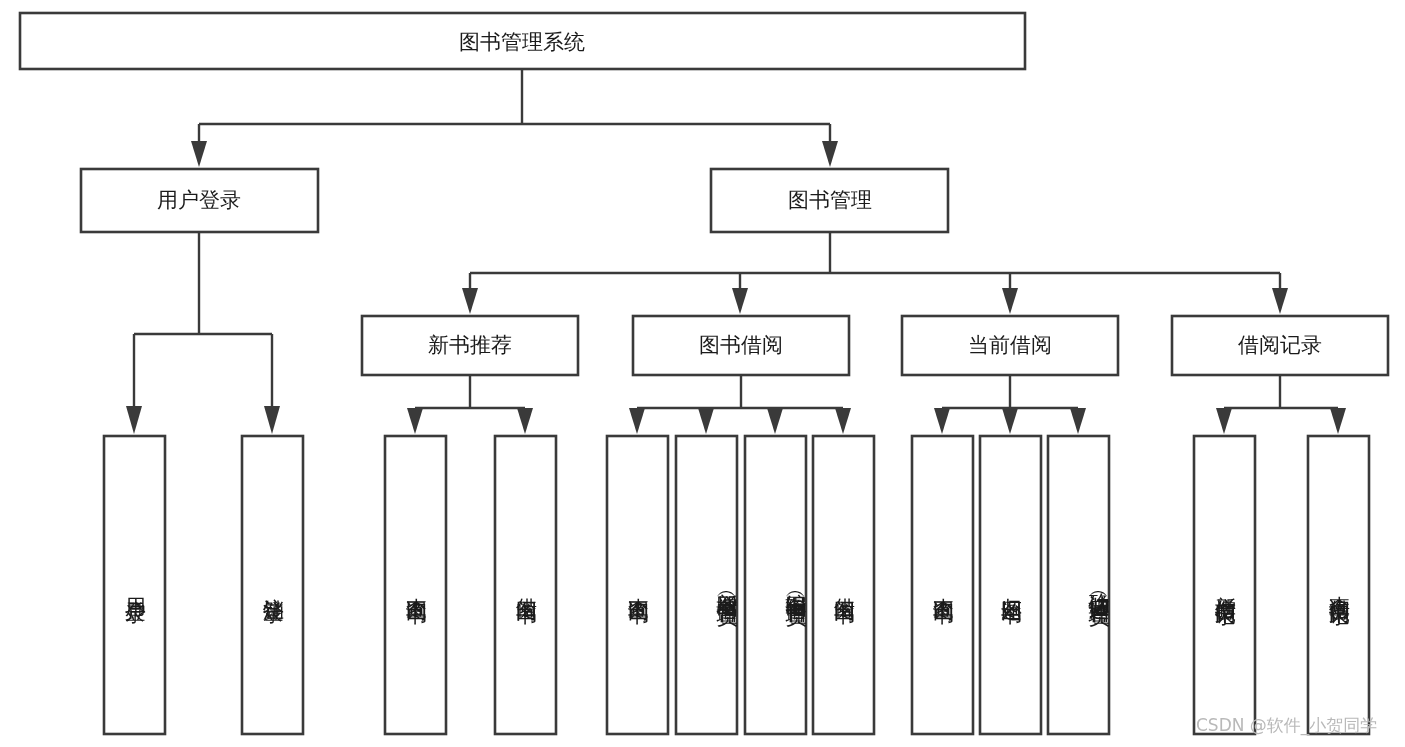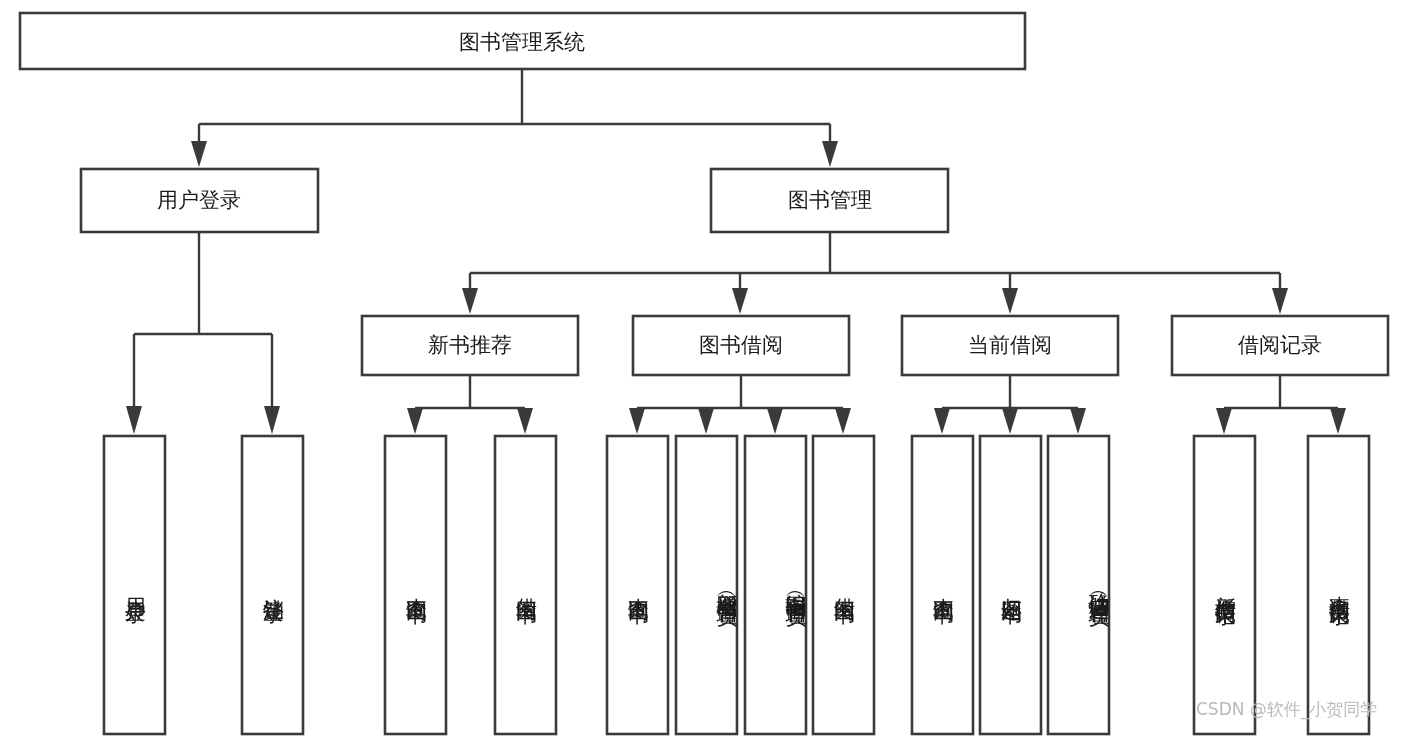--- a/index.html
+++ b/index.html
@@ -201,15 +201,15 @@
   <div class="leaf-label" style="left:745px; top:440px; width:61px; height:290px; display:flex; align-items:flex-start; justify-content:center;">编辑图书（管理员）</div>
   <div class="leaf-label" style="left:813px; top:436px; width:61px; height:298px; display:flex; align-items:center; justify-content:center;">借阅图书</div>
 
   <div class="leaf-label" style="left:912px; top:436px; width:61px; height:298px; display:flex; align-items:center; justify-content:center;">查询图书</div>
   <div class="leaf-label" style="left:980px; top:436px; width:61px; height:298px; display:flex; align-items:center; justify-content:center;">归还图书</div>
   <div class="leaf-label" style="left:1048px; top:440px; width:61px; height:290px; display:flex; align-items:flex-start; justify-content:center;">确认归还（管理员）</div>
 
   <div class="leaf-label" style="left:1194px; top:436px; width:61px; height:298px; display:flex; align-items:center; justify-content:center;">新增借阅记录</div>
   <div class="leaf-label" style="left:1308px; top:436px; width:61px; height:298px; display:flex; align-items:center; justify-content:center;">查询借阅记录</div>
 
-  <div class="watermark" style="left:1196px; top:698px;">CSDN @软件_小贺同学</div>
+  <div class="watermark" style="left:1196px; top:714px;">CSDN @软件_小贺同学</div>
 
 </div>
 
 </body></html>

